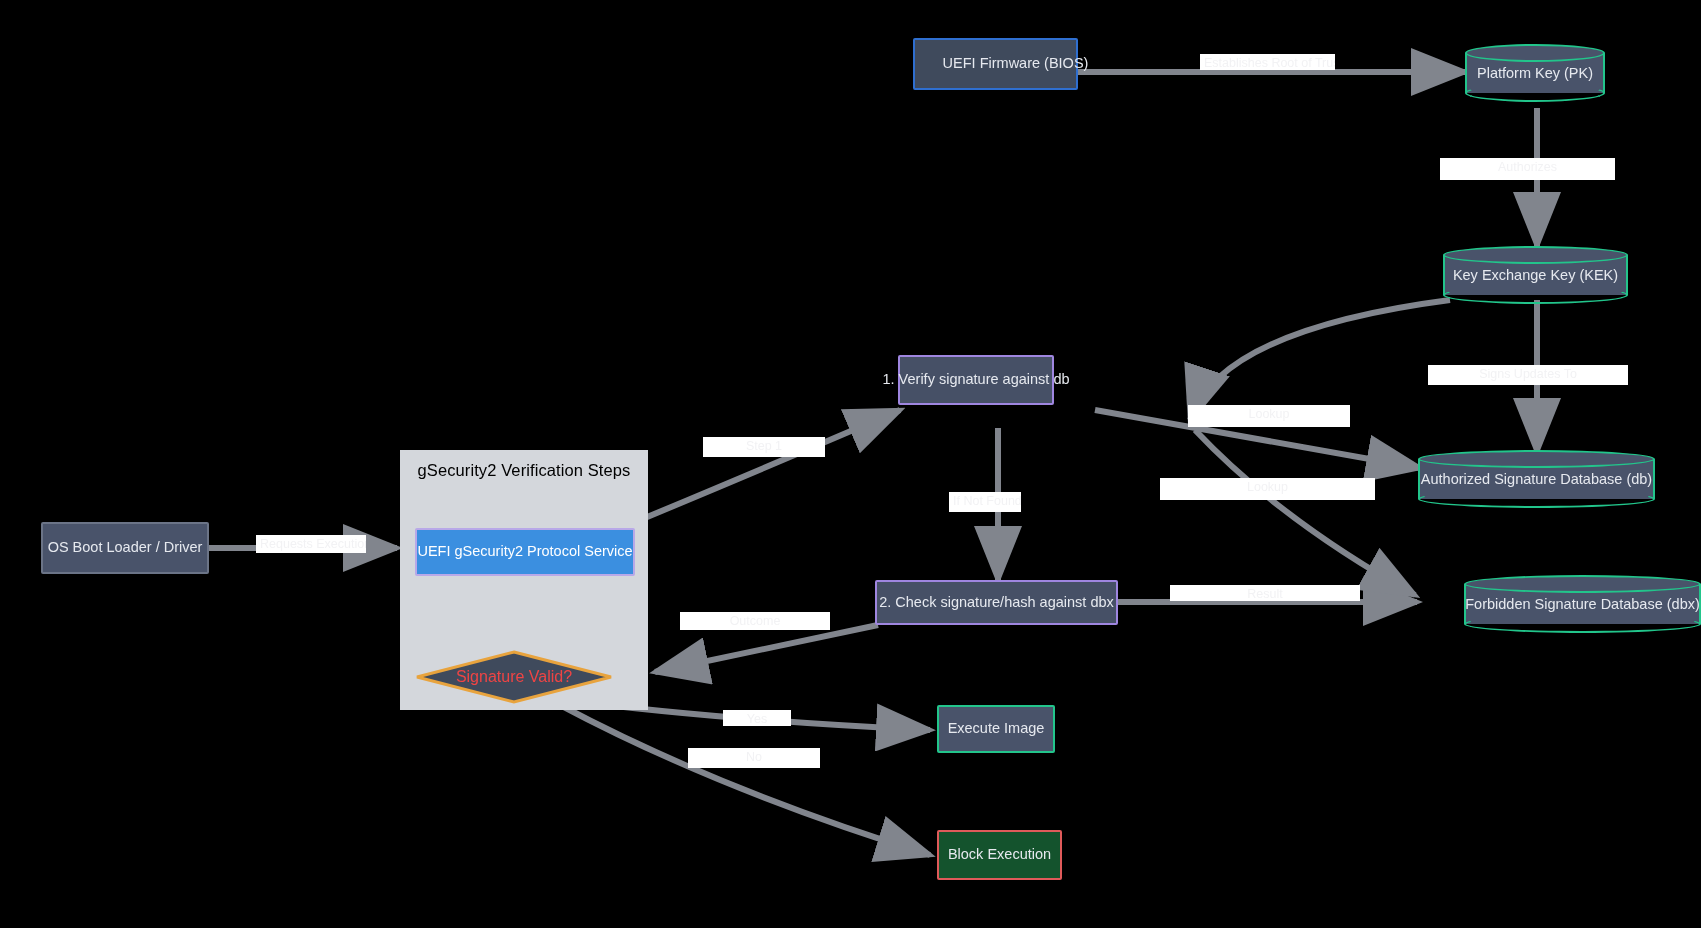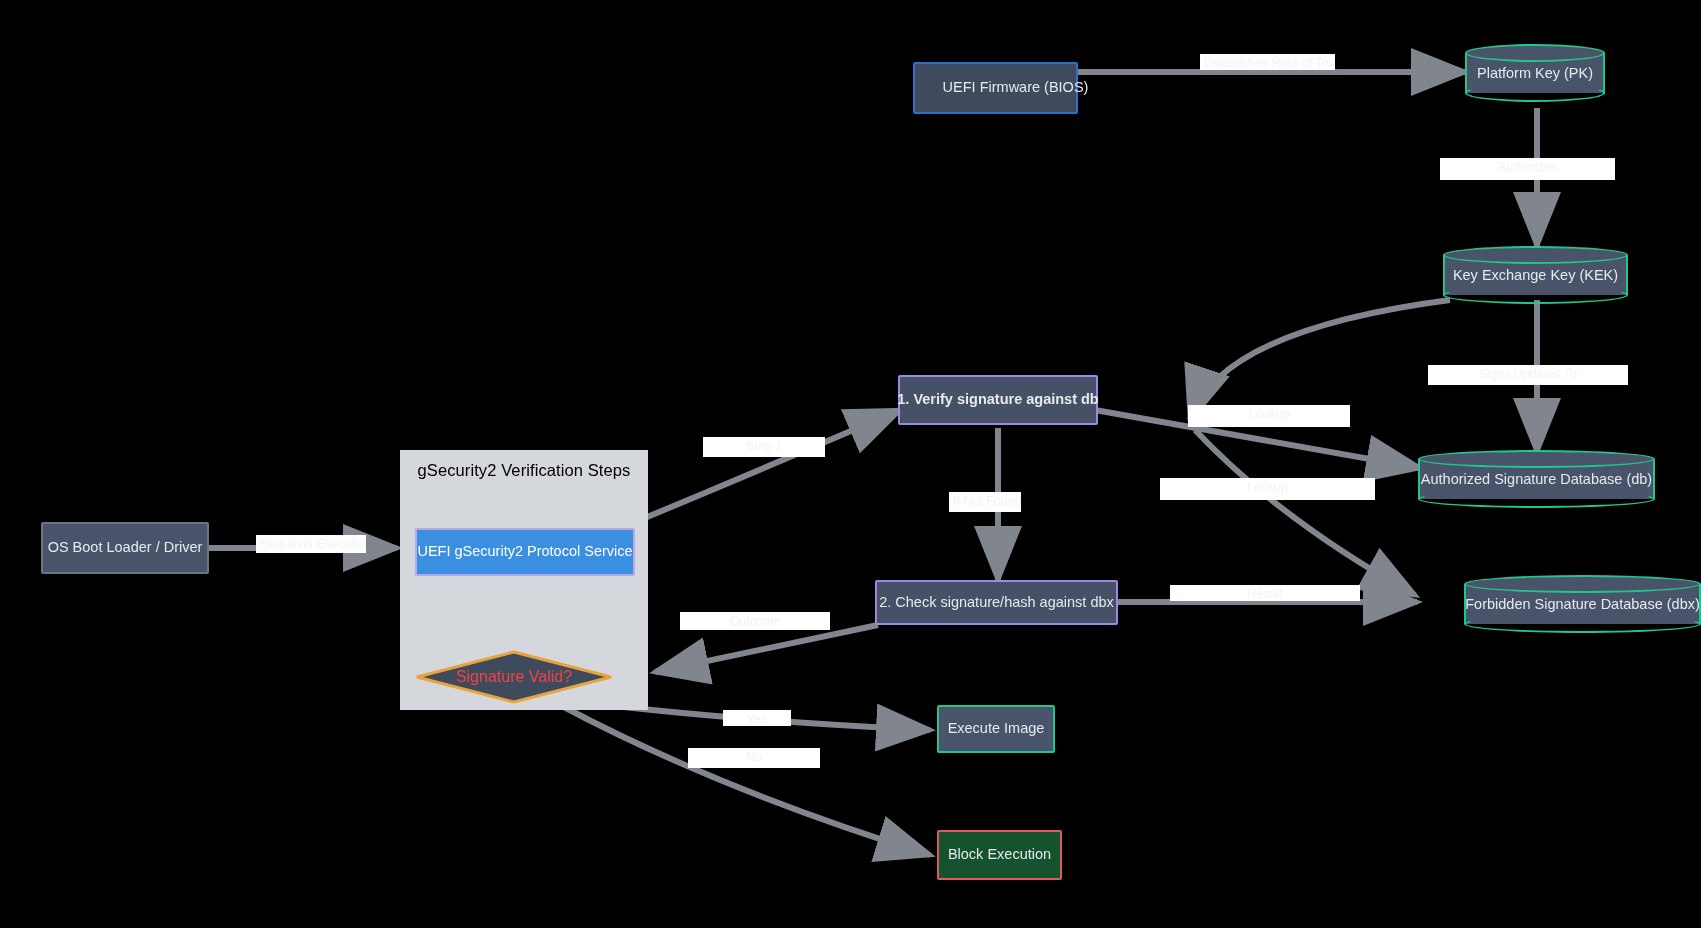--- a/index.html
+++ b/index.html
@@ -182,21 +182,21 @@
       <path d="M565,700 Q720,720 930,730"></path>
 
       <path d="M560,705 Q720,790 930,855"></path>
     </g>
   </svg>
 
   <div class="cluster" style="left:400px; top:450px; width:248px; height:260px;">
     <div class="cluster-title">gSecurity2 Verification Steps</div>
   </div>
 
-  <div class="node firmware" style="left:913px; top:62px; width:165px; height:52px;padding-left:40px;">
+  <div class="node firmware" style="left:913px; top:38px; width:165px; height:52px;padding-left:40px;">
     <span>UEFI Firmware (BIOS)</span>
   </div>
 
   <div class="cyl" style="left:1465px; top:44px; width:140px; height:58px;text-align:right;">
     <div class="cyl-body"></div>
     <div class="cyl-top"></div>
     <div class="cyl-bot"></div>
     <div class="cyl-label">Platform Key (PK)</div>
   </div>
 
@@ -222,21 +222,21 @@
   </div>
 
   <div class="node plain" style="left:41px; top:522px; width:168px; height:52px;">
     <span>OS Boot Loader / Driver</span>
   </div>
 
   <div class="node blue-fill" style="left:415px; top:528px; width:220px; height:48px;">
     <span>UEFI gSecurity2 Protocol Service</span>
   </div>
 
-  <div class="node proc" style="left:898px; top:375px; width:200px; height:50px;font-weight:bold;">
+  <div class="node proc" style="left:898px; top:355px; width:156px; height:50px;">
     <span>1. Verify signature against db</span>
   </div>
 
   <div class="node proc" style="left:875px; top:580px; width:243px; height:45px;">
     <span>2. Check signature/hash against dbx</span>
   </div>
 
   <div class="diamond" style="left:415px; top:650px; width:198px; height:54px;">
     <svg width="198" height="54" viewBox="0 0 198 54">
       <polygon points="99,2 196,27 99,52 2,27" fill="#3f4a5c" stroke="#e8a33d" stroke-width="3"></polygon>

